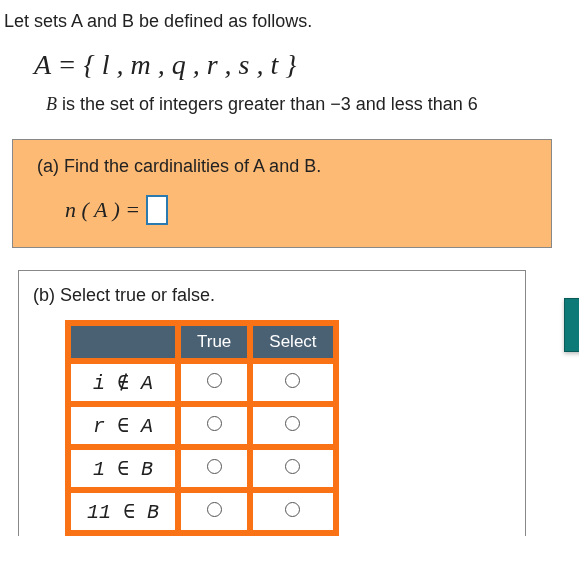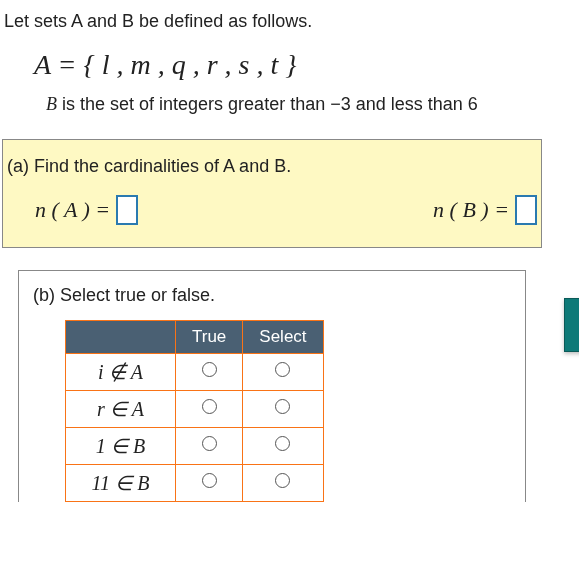--- a/index.html
+++ b/index.html
@@ -16,58 +16,58 @@
     .intro { margin: 0 0 14px 4px; line-height: 1.5; }
     .ital { font-style: italic; font-family: 'Times New Roman', serif; }
     .setdef {
       margin: 6px 0 10px 34px;
       font-family: 'Times New Roman', serif;
       font-size: 28px;
     }
     .bdesc { margin-left: 46px; line-height: 1.55; }
     .panel {
       border: 1px solid #888;
-      margin: 20px 8px 0 2px;
-      padding: 16px 4px;
-      background: #fef9c3;
+      margin: 20px 8px 0 12px;
+      padding: 16px 24px;
+      background: #fdba74;
     }
     .panel-a { width: 540px; }
-    .eq-row { display: flex; gap: 160px; margin: 18px 0 6px 28px; font-family: 'Times New Roman', serif; font-size: 22px; justify-content: space-between; }
+    .eq-row { display: flex; gap: 160px; margin: 18px 0 6px 28px; font-family: 'Times New Roman', serif; font-size: 22px; }
     .eq { display: flex; align-items: center; gap: 6px; }
     .input-box {
       display: inline-block;
       width: 22px;
       height: 30px;
       border: 2px solid #2a7ab0;
       background: #fff;
       vertical-align: middle;
     }
     .row-b { display: flex; align-items: flex-start; gap: 18px; margin-top: 22px; }
     .panel-b {
       border: 1px solid #888;
       border-bottom: none;
       margin-left: 18px;
       padding: 14px 14px 0 14px;
       width: 508px;
       flex: none;
     }
     .table-wrap { margin: 14px 0 0 32px; }
     table { border-collapse: collapse; }
-    th, td { border: 1px solid #f97316; text-align: center; }
+    th, td { border: 6px solid #f97316; text-align: center; }
     th {
       background: #4a6073;
       color: #fff;
       font-weight: normal;
       padding: 6px 16px;
       font-size: 17px;
     }
     th.blank { background: #4a6073; width: 110px; }
     td { padding: 6px 16px; background: #fff; }
     td.stm {
-      font-family: Liberation Serif, serif;
+      font-family: Liberation Mono, monospace;
       font-size: 20px;
       font-style: italic;
       width: 110px;
       padding: 6px 10px;
     }
     .radio {
       display: inline-block;
       width: 15px;
       height: 15px;
       border: 1.5px solid #555;
@@ -109,24 +109,20 @@
   <span>6</span>
 </div>
 
 <div class="panel panel-a">
   <div>(a) Find the cardinalities of A and B.</div>
   <div class="eq-row">
     <div class="eq">
       <span class="ital">n ( A ) = </span>
       <span class="input-box"></span>
     </div>
-    <div class="eq">
-      <span class="ital">n ( B ) = </span>
-      <span class="input-box"></span>
-    </div>
   </div>
 </div>
 
 <div class="row-b">
   <div class="panel-b">
     <div>(b) Select true or false.</div>
     <div class="table-wrap">
       <table>
         <tbody>
             <tr>

